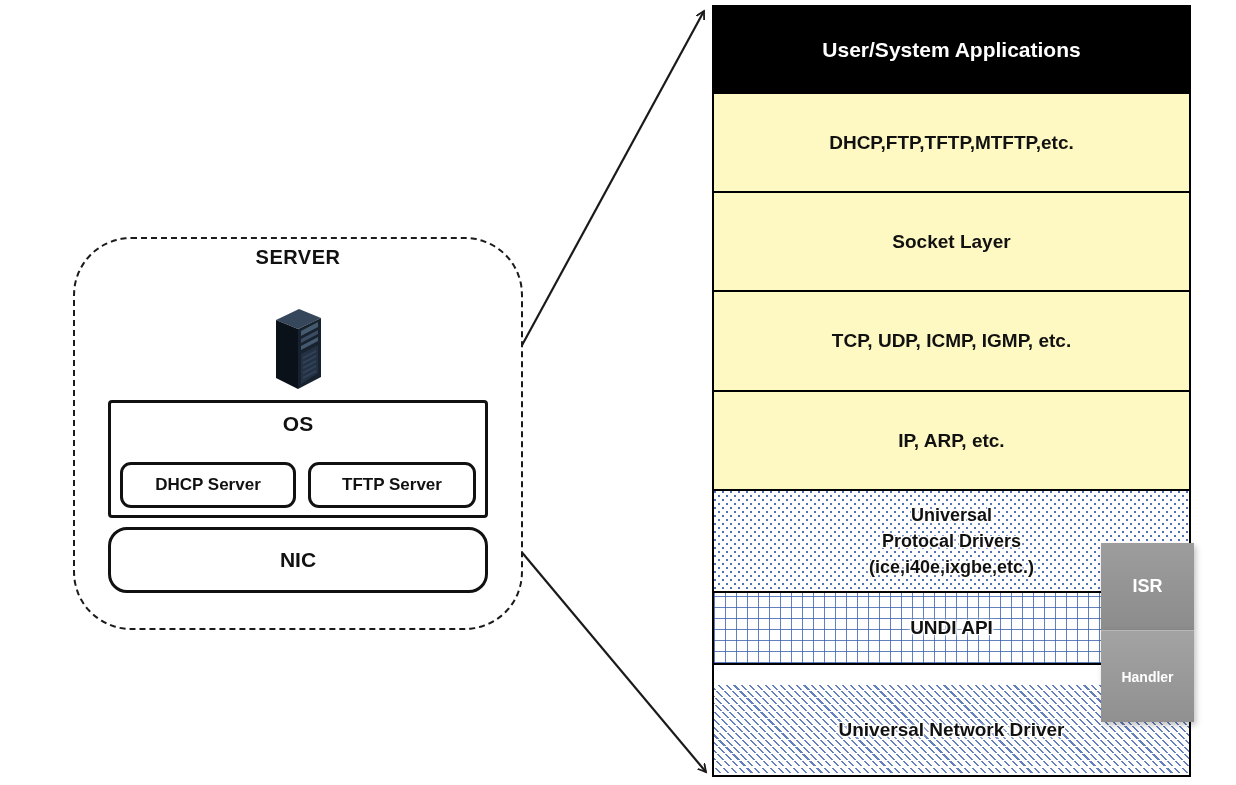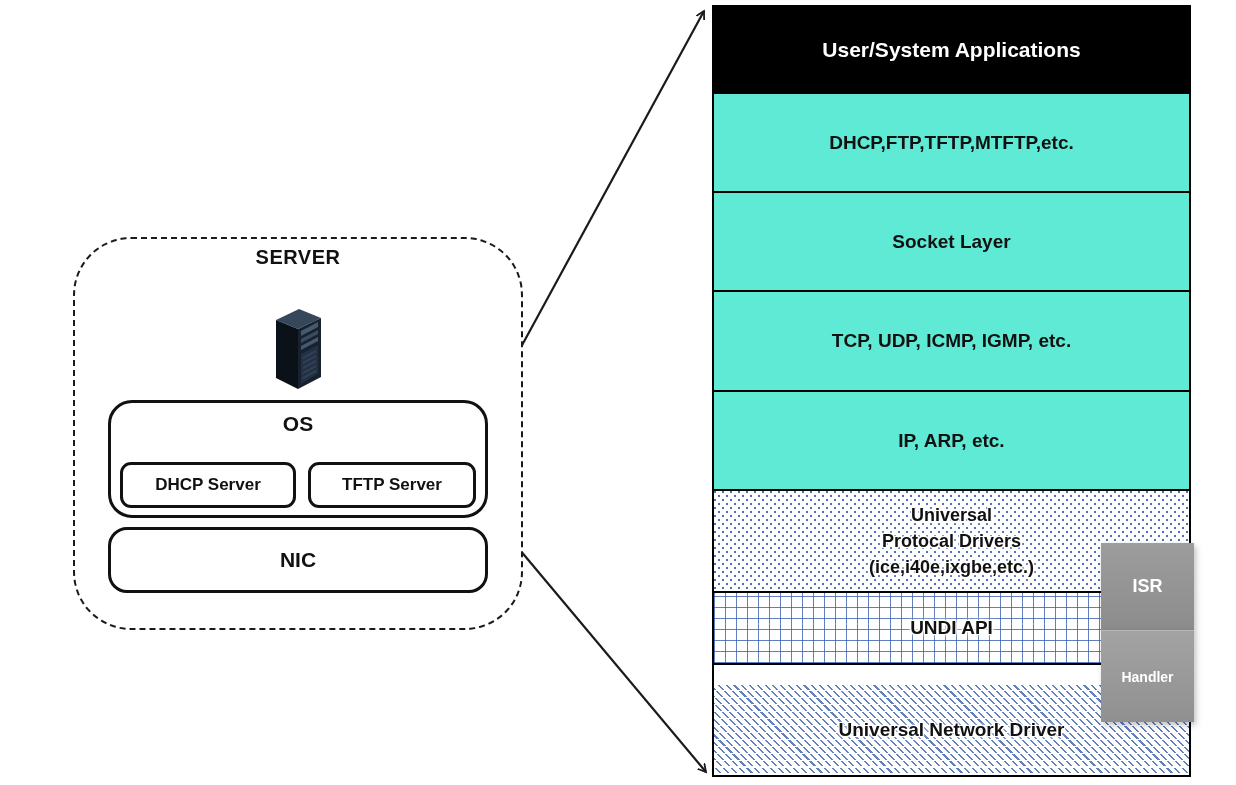--- a/index.html
+++ b/index.html
@@ -37,21 +37,21 @@
   .server-icon-wrap {
     position: absolute;
     left: 266px; top: 303px;
     width: 64px; height: 90px;
   }
   .os-box {
     position: absolute;
     left: 108px; top: 400px;
     width: 380px; height: 118px;
     border: 3px solid #111111;
-    border-radius: 24px;
+    border-radius: 4px;
     background: #ffffff;
   }
   .os-label {
     position: absolute;
     left: 0; top: 9px;
     width: 100%;
     text-align: center;
     font-size: 21px;
   }
   .inner-box {
@@ -102,21 +102,21 @@
   .layer {
     position: relative;
     border-bottom: 2px solid #000000;
     display: flex;
     flex-direction: column;
     align-items: center;
     justify-content: center;
     text-align: center;
     font-size: 19px;
     color: #111111;
-    background: #5eead4;
+    background: #fef9c3;
   }
   .layer:last-child { border-bottom: none; flex: 1; margin-top: 20px; }
   .layer-header {
     background: #000000;
     color: #ffffff;
     font-size: 21px;
   }
   .h0 { height: 87px; }
   .h1 { height: 99px; }
   .h2 { height: 99px; }

